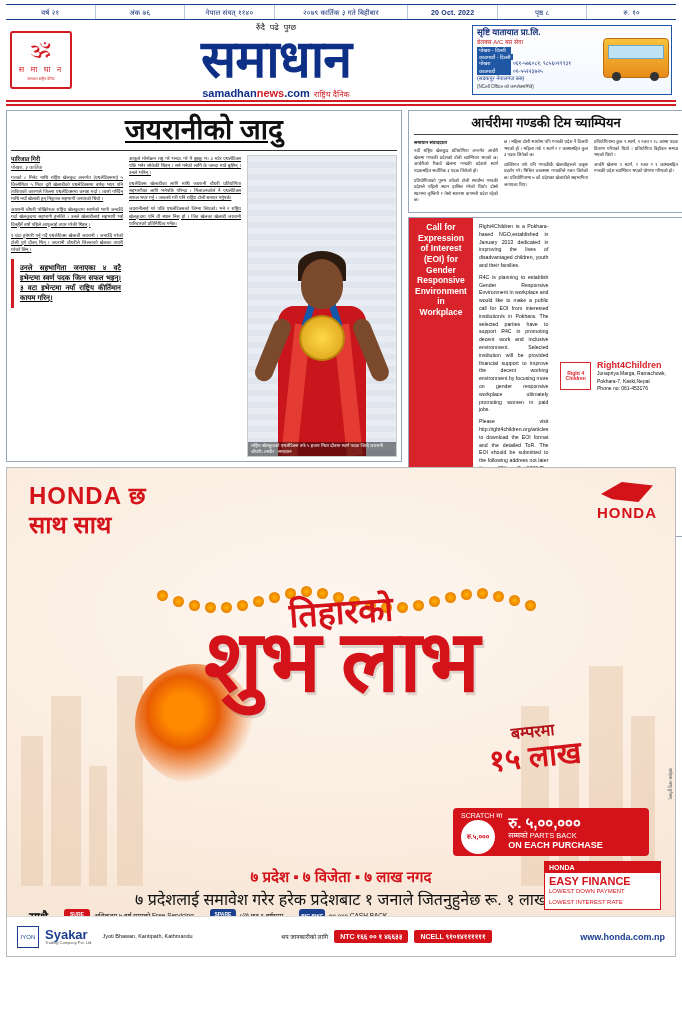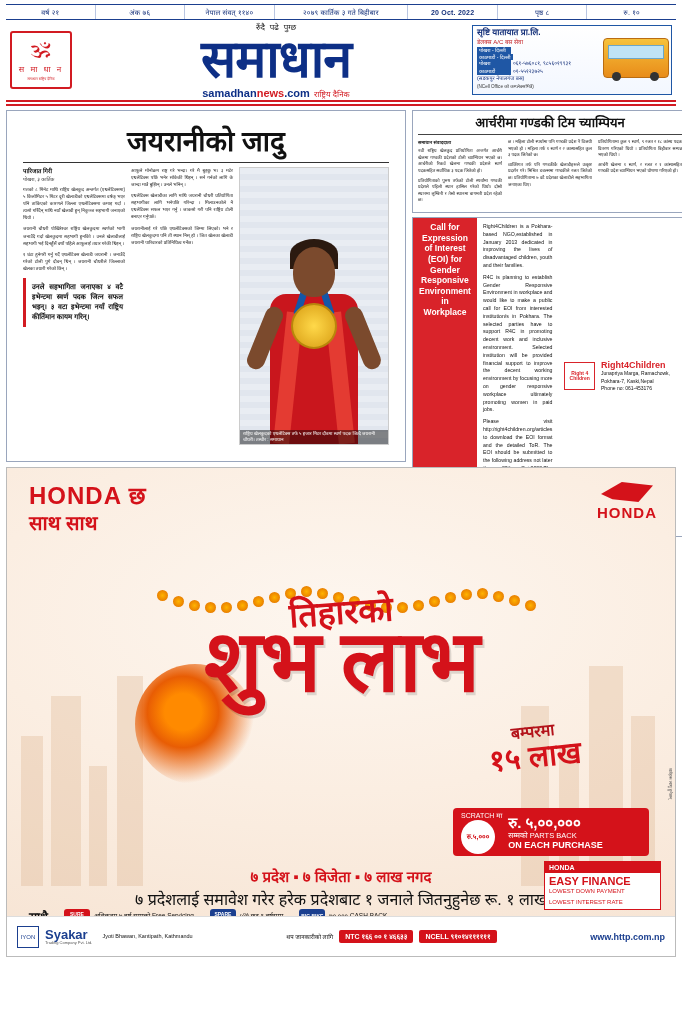--- a/index.html
+++ b/index.html
@@ -135,23 +135,23 @@
   
   .content {
     margin: 4px 6px 0 6px;
     display: flex;
     gap: 6px;
     height: 352px;
   }
   .col-left {
     width: 400px;
     border: 1px solid #9aa6bd;
-    padding: 16px;
+    padding: 4px;
     position: relative;
-    display: flex; flex-direction: column;
+    display: flex; flex-direction: column; text-decoration: underline;
   }
   .headline {
     font-size: 28px; font-weight: bold; color: #111;
     text-align: center; line-height: 1.1;
     border-bottom: 1px solid #333;
     padding-bottom: 4px; margin-bottom: 4px;
   }
   .story-wrap { display: flex; gap: 6px; flex: 1; }
   .story-col {
     width: 112px;
@@ -300,21 +300,21 @@
     position:absolute; bottom:0; background:#cf9a6a;
   }
   .honda-top {
     position: absolute; top: 10px; left: 22px;
   }
   .honda-wordmark {
     font-size: 24px; font-weight: bold; color: #d4121a; letter-spacing: 1px;
   }
   .honda-wordmark .ch { color:#d4121a; }
   .honda-sath {
-    font-size: 20px; font-weight: bold; color: #d4121a; line-height: 1;
+    font-size: 24px; font-weight: bold; color: #d4121a; line-height: 1;
     margin-top: 2px;
   }
   .honda-wing {
     position:absolute; right: 18px; top: 14px;
     width: 80px; height: 42px;
   }
   .honda-wing .wtxt {
     position:absolute; right:0; top:22px;
     font-size: 15px; font-weight: bold; color:#d4121a; letter-spacing:1px;
   }
@@ -692,18 +692,18 @@
           <small>Trading Company Pvt. Ltd.</small>
         </div>
       </div>
       <div class="hf-addr">Jyoti Bhawan,
 Kantipath, Kathmandu</div>
       <div class="hf-call">
         <span class="lbl">थप जानकारीको लागि</span>
         <span class="num">NTC १६६ ०० १ ४६६३३</span>
         <span class="num">NCELL ९१०१४११११११</span>
       </div>
-      <div class="hf-web">www.http.com.np</div>
+      <div class="hf-web">www.honda.com.np</div>
     </div>
 
   </div>
 
 </div>
 
 </body></html>

